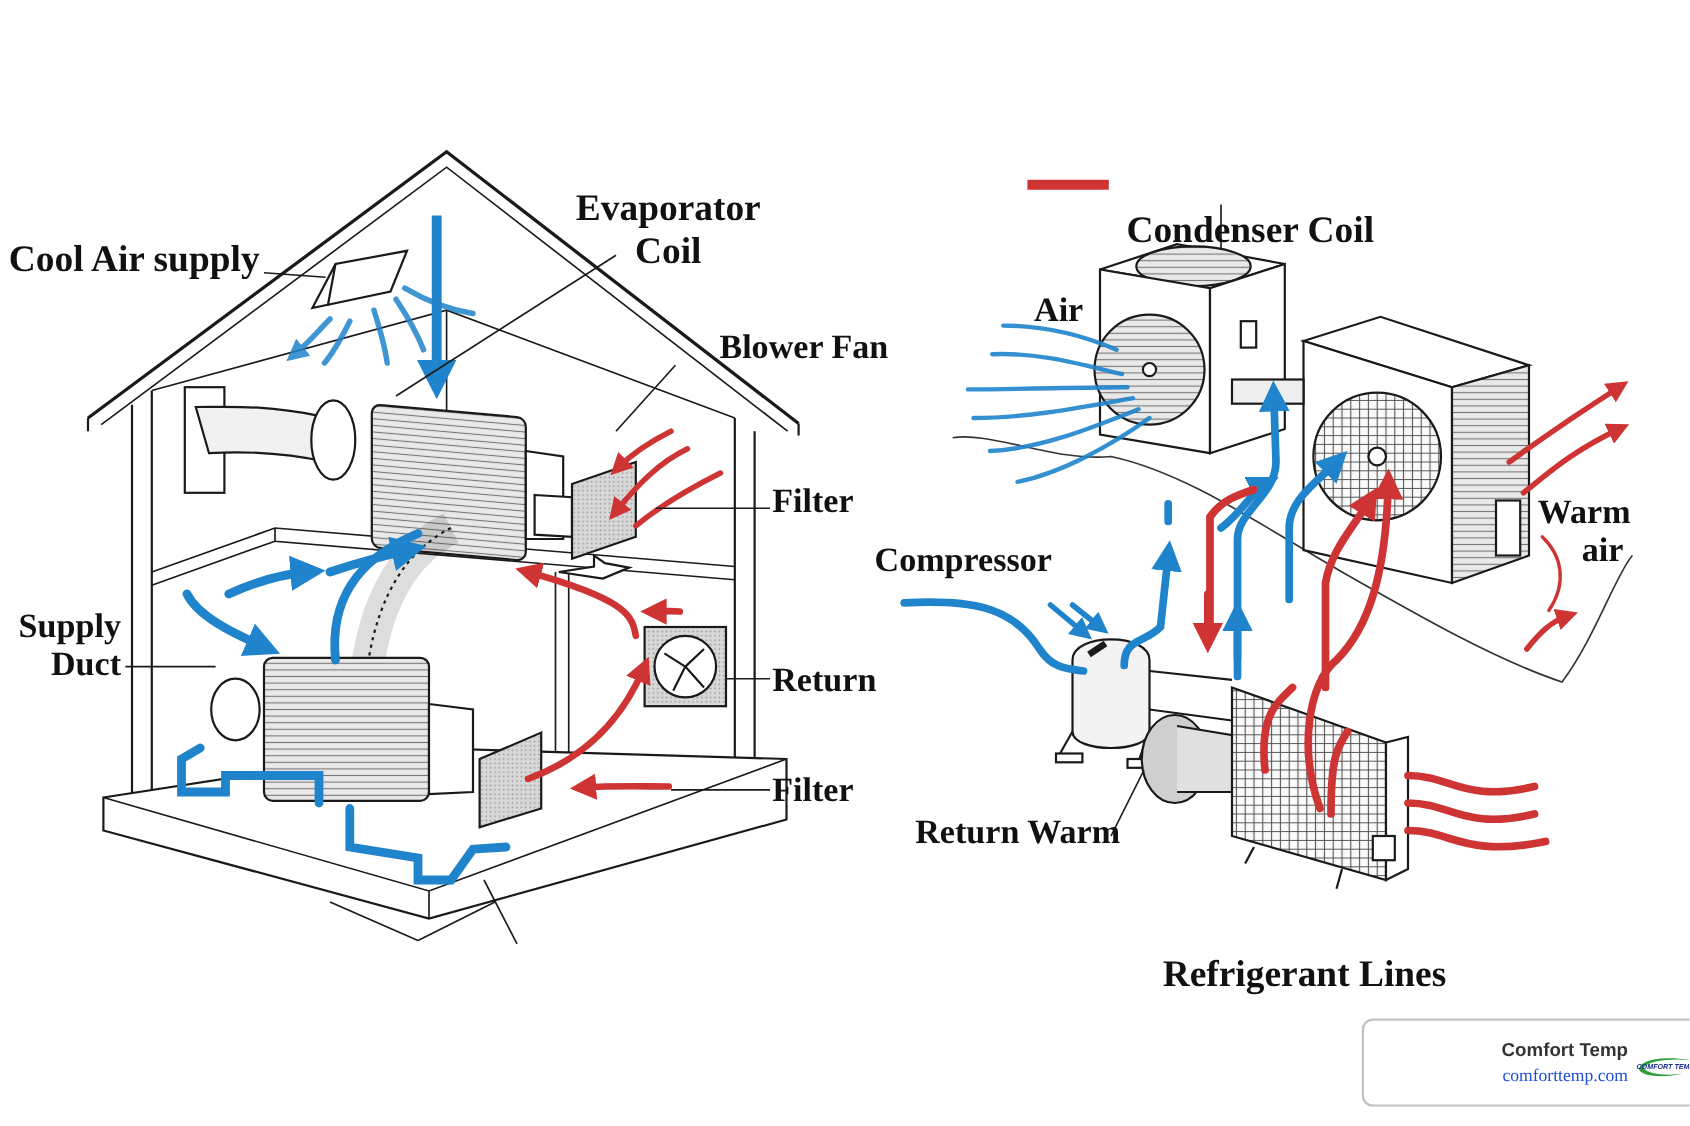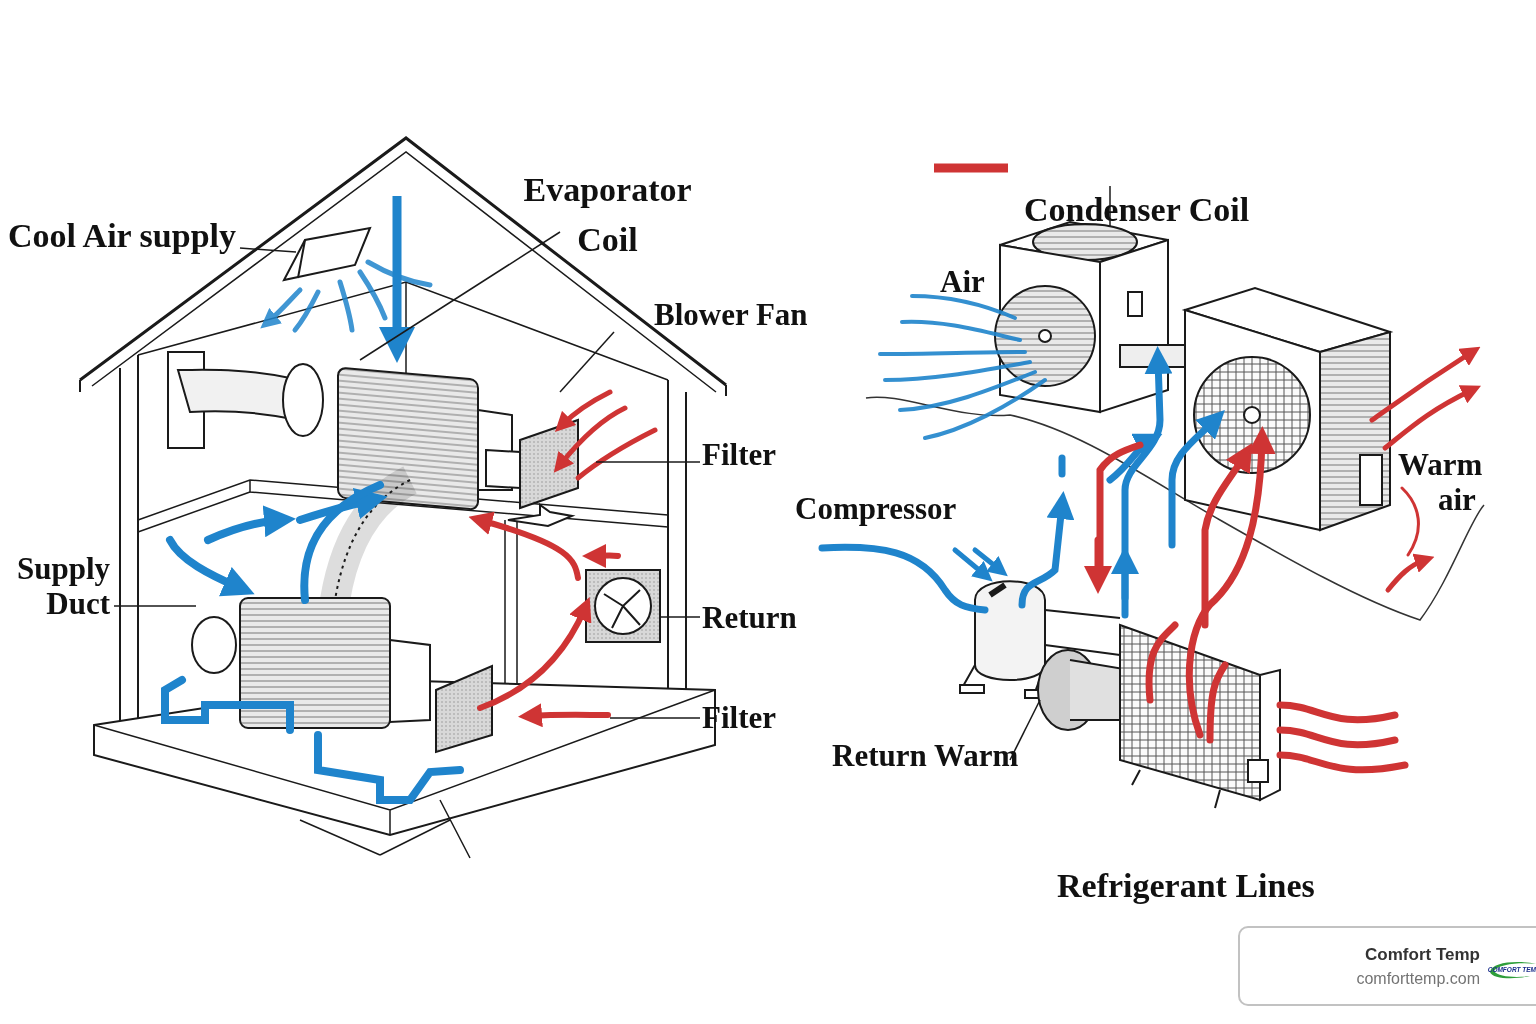--- a/index.html
+++ b/index.html
@@ -4,21 +4,21 @@
 <style>
   html, body { margin:0; padding:0; background:#ffffff; }
   body { width:1536px; height:1024px; position:relative; overflow:hidden; font-family:"Liberation Serif", serif; }
   #stage { position:absolute; left:0; top:0; width:1536px; height:1024px; }
   .lbl { position:absolute; font-family:"Liberation Serif", serif; font-weight:bold; color:#111; white-space:nowrap; line-height:1; }
   .lbl-big { font-size:34px; }
   .lbl-mid { font-size:31px; }
   .center { text-align:center; }
   .badge { position:absolute; left:1238px; top:926px; width:318px; height:80px; box-sizing:border-box; border:2px solid #c2c2c2; border-radius:10px; background:#fff; }
   .badge-name { position:absolute; right:74px; top:17px; font-family:"Liberation Sans", sans-serif; font-weight:bold; font-size:17px; color:#333; }
-  .badge-url { position:absolute; right:74px; top:42px; font-family:Liberation Sans, sans-serif; font-size:16px; color:#737373; }
+  .badge-url { position:absolute; right:74px; top:42px; font-family:Liberation Serif, serif; font-size:16px; color:#1d4ed8; }
   .badge-logo { position:absolute; right:12px; top:30px; width:56px; height:22px; }
 </style>
 </head>
 <body>
 
 <div id="stage">
   <svg id="art" width="1536" height="1024" viewBox="0 0 1536 1024" xmlns="http://www.w3.org/2000/svg">
     <defs>
       <marker id="ab" viewBox="0 0 10 10" refX="5" refY="5" markerWidth="4" markerHeight="4" orient="auto-start-reverse">
           <path d="M0,0 L10,5 L0,10 z" fill="#1f84cc"></path>
@@ -217,21 +217,21 @@
 
     <g stroke="#1a1a1a" stroke-width="1.5" fill="none">
       <path d="M1010,760 L1040,700"></path>
     </g>
   </svg>
 
   
   <div class="lbl lbl-big" style="left:8px; top:219px;">Cool Air supply</div>
   <div class="lbl lbl-big center" style="left:520px; top:173px; width:175px;">
     <div>Evaporator</div>
-    <div style="margin-top:16px;">Coil</div>
+    <div style="margin-top:5px;">Coil</div>
   </div>
   <div class="lbl lbl-mid" style="left:654px; top:299px;">Blower Fan</div>
   <div class="lbl lbl-mid" style="left:702px; top:439px;">Filter</div>
   <div class="lbl lbl-mid" style="left:10px; top:553px; width:100px; text-align:right;">
     <div>Supply</div>
     <div style="margin-top:4px;text-align:right;">Duct</div>
   </div>
   <div class="lbl lbl-mid" style="left:702px; top:602px;">Return</div>
   <div class="lbl lbl-mid" style="left:702px; top:702px;">Filter</div>
 

